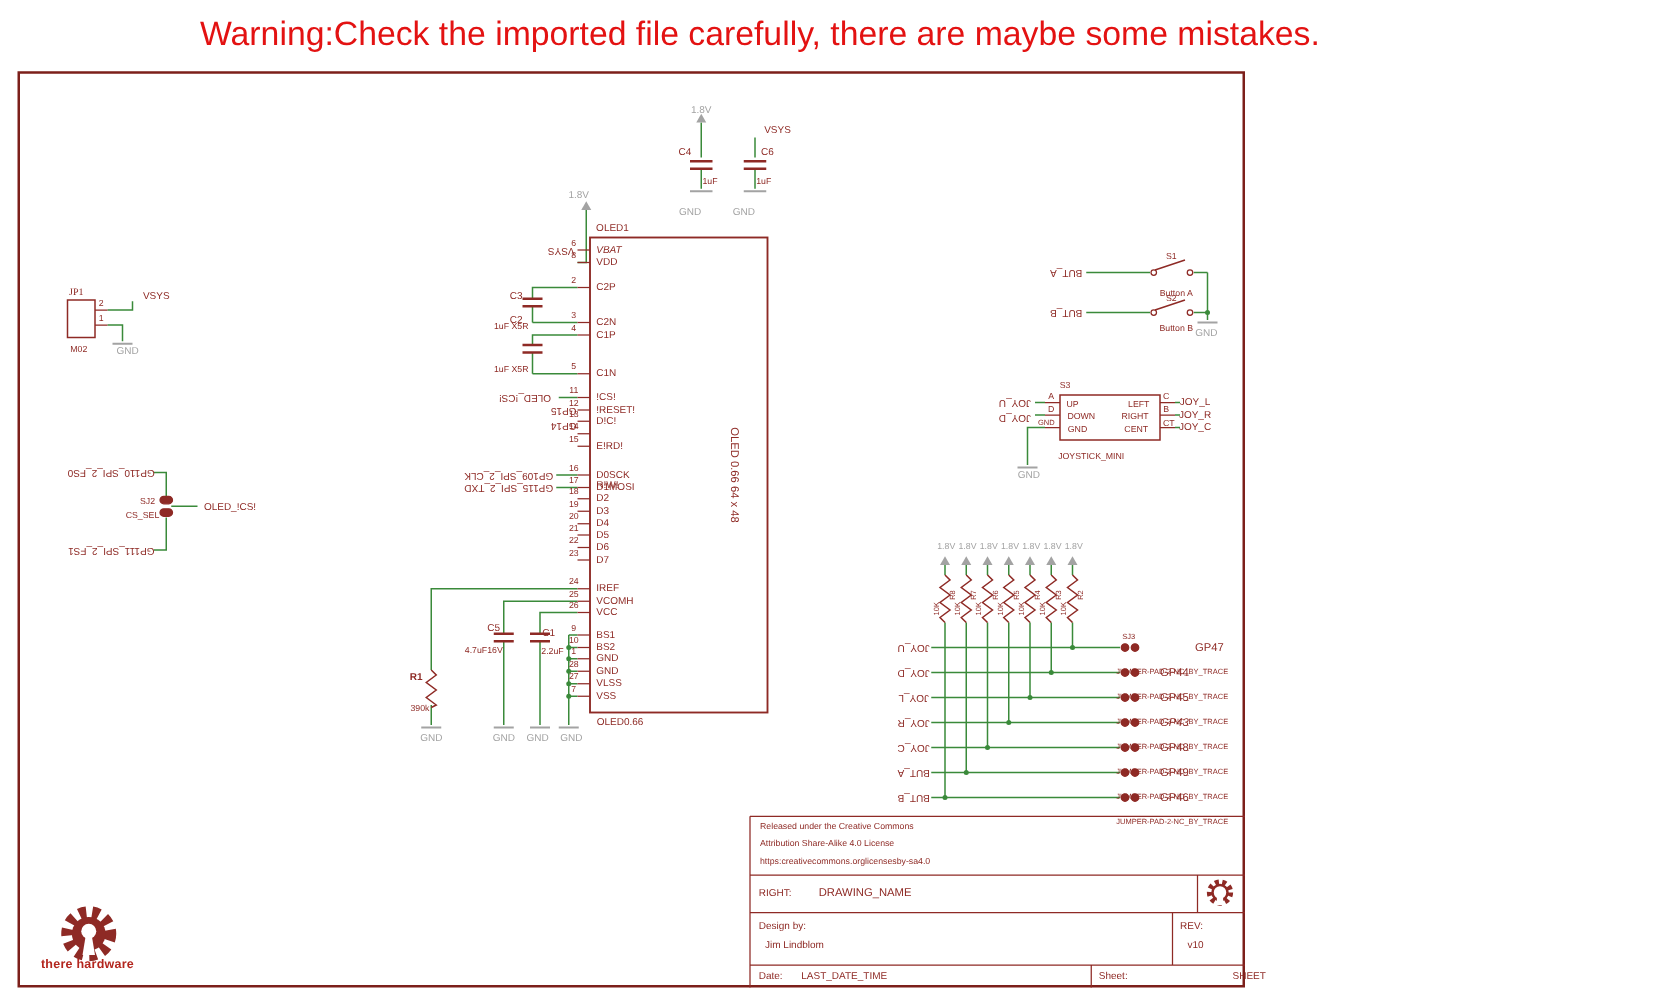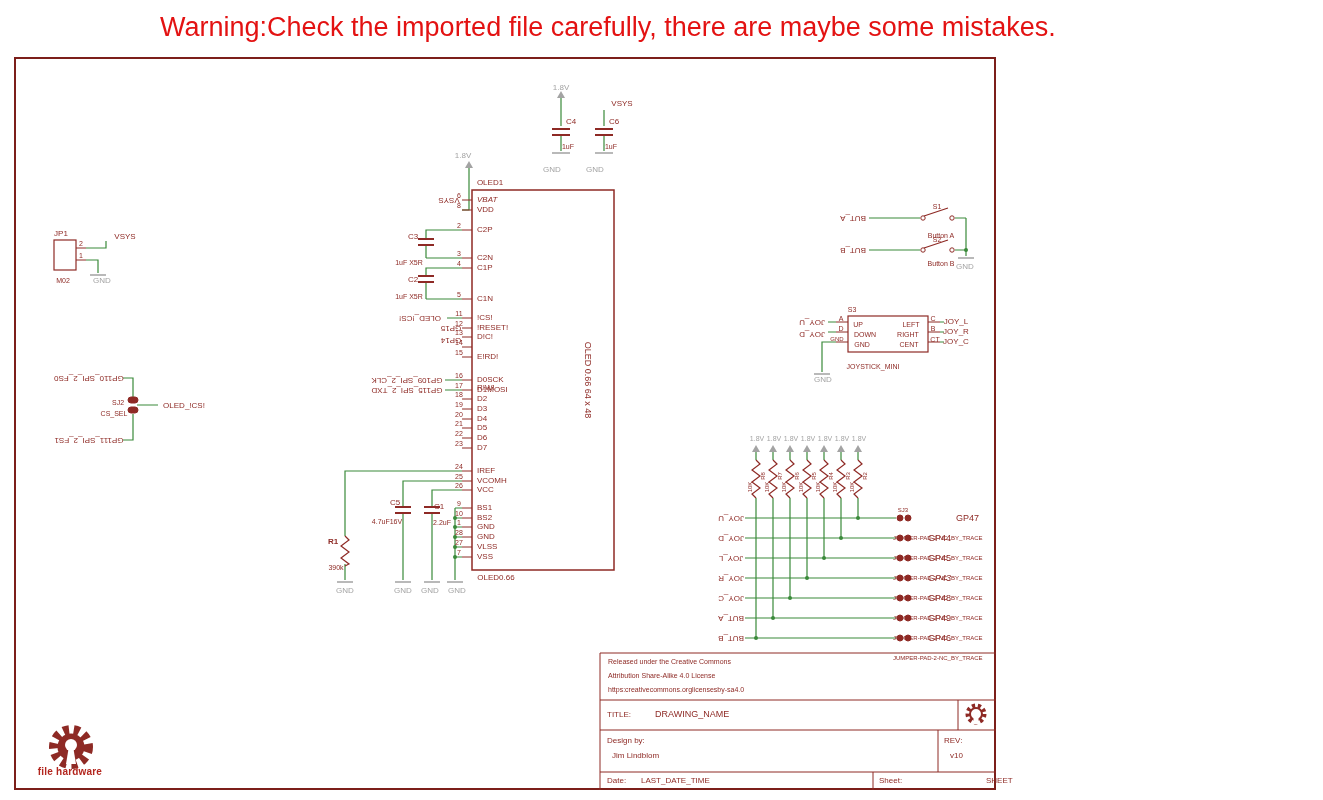--- a/index.html
+++ b/index.html
@@ -172,52 +172,52 @@
   <g>
     <circle cx="71" cy="747" r="17" fill="none" stroke="#8e2a25" stroke-width="10" stroke-dasharray="5.5 4.8"></circle>
     <circle cx="71" cy="747" r="13.5" fill="#8e2a25"></circle>
     <circle cx="71" cy="745" r="6" fill="#ffffff"></circle>
     <polygon points="66,764 76,764 73.5,749 68.5,749" fill="#ffffff"></polygon>
   </g>
 </svg>
 
 <div id="labels-layer">
     <span class="lbl gray" style="left: 561px; top: 88px; transform: translate(-50%, -50%);">1.8V</span>
-    <span class="lbl " style="left: 571px; top: 122px; transform: translate(-50%, -50%);">C4</span>
+    <span class="lbl " style="left: 548px; top: 122px; transform: translate(-50%, -50%);">C4</span>
     <span class="lbl s7" style="left: 568px; top: 146px; transform: translate(-50%, -50%);">1uF</span>
     <span class="lbl gray" style="left: 552px; top: 170px; transform: translate(-50%, -50%);">GND</span>
     <span class="lbl " style="left: 622px; top: 104px; transform: translate(-50%, -50%);">VSYS</span>
     <span class="lbl " style="left: 614px; top: 122px; transform: translate(-50%, -50%);">C6</span>
     <span class="lbl s7" style="left: 611px; top: 146px; transform: translate(-50%, -50%);">1uF</span>
     <span class="lbl gray" style="left: 595px; top: 170px; transform: translate(-50%, -50%);">GND</span>
     <span class="lbl gray" style="left: 463px; top: 156px; transform: translate(-50%, -50%);">1.8V</span>
     <span class="lbl " style="left: 449px; top: 200px; transform: translate(-50%, -50%) rotate(180deg);">VSYS</span>
     <span class="lbl " style="left: 490px; top: 183px; transform: translate(-50%, -50%);">OLED1</span>
     <span class="lbl " style="left: 496px; top: 578px; transform: translate(-50%, -50%);">OLED0.66</span>
     <span class="lbl s9" style="left: 587px; top: 380px; transform: translate(-50%, -50%) rotate(90deg);">OLED 0.66 64 x 48</span>
     <span class="lbl " style="left: 413px; top: 237px; transform: translate(-50%, -50%);">C3</span>
     <span class="lbl s7" style="left: 409px; top: 262px; transform: translate(-50%, -50%);">1uF X5R</span>
-    <span class="lbl " style="left: 413px; top: 280px; transform: translate(-50%, -50%);">C2</span>
+    <span class="lbl " style="left: 413px; top: 256px; transform: translate(-50%, -50%);">C2</span>
     <span class="lbl s7" style="left: 409px; top: 296px; transform: translate(-50%, -50%);">1uF X5R</span>
     <span class="lbl " style="left: 420px; top: 318px; transform: translate(-50%, -50%) rotate(180deg);">OLED_!CS!</span>
     <span class="lbl " style="left: 451px; top: 328px; transform: translate(-50%, -50%) rotate(180deg);">GP15</span>
     <span class="lbl " style="left: 451px; top: 340px; transform: translate(-50%, -50%) rotate(180deg);">GP14</span>
     <span class="lbl " style="left: 407px; top: 380px; transform: translate(-50%, -50%) rotate(180deg);">GP109_SPI_2_CLK</span>
     <span class="lbl " style="left: 407px; top: 390px; transform: translate(-50%, -50%) rotate(180deg);">GP115_SPI_2_TXD</span>
     <span class="lbl " style="left: 395px; top: 503px; transform: translate(-50%, -50%);">C5</span>
     <span class="lbl s7" style="left: 387px; top: 521px; transform: translate(-50%, -50%);">4.7uF16V</span>
     <span class="lbl " style="left: 439px; top: 507px; transform: translate(-50%, -50%);">C1</span>
     <span class="lbl s7" style="left: 442px; top: 522px; transform: translate(-50%, -50%);">2.2uF</span>
     <span class="lbl " style="left: 333px; top: 542px; transform: translate(-50%, -50%); font-weight: bold;">R1</span>
     <span class="lbl s7" style="left: 336px; top: 567px; transform: translate(-50%, -50%);">390k</span>
     <span class="lbl gray" style="left: 345px; top: 591px; transform: translate(-50%, -50%);">GND</span>
     <span class="lbl gray" style="left: 403px; top: 591px; transform: translate(-50%, -50%);">GND</span>
     <span class="lbl gray" style="left: 430px; top: 591px; transform: translate(-50%, -50%);">GND</span>
     <span class="lbl gray" style="left: 457px; top: 591px; transform: translate(-50%, -50%);">GND</span>
-    <span class="lbl " style="left: 61px; top: 234px; transform: translate(-50%, -50%);">JP1</span>
+    <span class="lbl " style="left: 61px; top: 234px; transform: translate(-50%, -50%); font-family: Liberation Serif, serif;">JP1</span>
     <span class="lbl s7" style="left: 63px; top: 280px; transform: translate(-50%, -50%);">M02</span>
     <span class="lbl s7" style="left: 81px; top: 243px; transform: translate(-50%, -50%);">2</span>
     <span class="lbl s7" style="left: 81px; top: 255px; transform: translate(-50%, -50%);">1</span>
     <span class="lbl " style="left: 125px; top: 237px; transform: translate(-50%, -50%);">VSYS</span>
     <span class="lbl gray" style="left: 102px; top: 281px; transform: translate(-50%, -50%);">GND</span>
     <span class="lbl " style="left: 89px; top: 378px; transform: translate(-50%, -50%) rotate(180deg);">GP110_SPI_2_FS0</span>
     <span class="lbl s7" style="left: 118px; top: 402px; transform: translate(-50%, -50%);">SJ2</span>
     <span class="lbl s7" style="left: 114px; top: 413px; transform: translate(-50%, -50%);">CS_SEL</span>
     <span class="lbl " style="left: 184px; top: 406px; transform: translate(-50%, -50%);">OLED_!CS!</span>
     <span class="lbl " style="left: 89px; top: 440px; transform: translate(-50%, -50%) rotate(180deg);">GP111_SPI_2_FS1</span>
@@ -346,25 +346,25 @@
     <span class="lbl s9 al" style="left: 928px; top: 618px; transform: translate(0px, -50%);">GP49</span>
     <span class="lbl " style="left: 731px; top: 638px; transform: translate(-50%, -50%) rotate(180deg);">BUT_B</span>
     <span class="lbl s6 al" style="left: 893px; top: 638px; transform: translate(0px, -50%);">JUMPER-PAD-2-NC_BY_TRACE</span>
     <span class="lbl s9 al" style="left: 928px; top: 638px; transform: translate(0px, -50%);">GP46</span>
   </div>
 
 <div>
   <span class="tb s7" style="left:608px;top:658px">Released under the Creative Commons</span>
   <span class="tb s7" style="left:608px;top:672px">Attribution Share-Alike 4.0 License</span>
   <span class="tb s7" style="left:608px;top:686px">https:creativecommons.orglicensesby-sa4.0</span>
-  <span class="tb" style="left:607px;top:711px">TITLE:</span>
+  <span class="tb" style="left:607px;top:711px">RIGHT:</span>
   <span class="tb s9" style="left:655px;top:710px">DRAWING_NAME</span>
   <span class="tb" style="left:607px;top:737px">Design by:</span>
   <span class="tb" style="left:612px;top:752px">Jim Lindblom</span>
   <span class="tb" style="left:944px;top:737px">REV:</span>
   <span class="tb" style="left:950px;top:752px">v10</span>
   <span class="tb" style="left:607px;top:777px">Date:</span>
   <span class="tb" style="left:641px;top:777px">LAST_DATE_TIME</span>
   <span class="tb" style="left:879px;top:777px">Sheet:</span>
   <span class="tb" style="left:986px;top:777px">SHEET</span>
 </div>
 
-<div id="oshw-text">file hardware</div>
+<div id="oshw-text">there hardware</div>
 
 </body></html>

